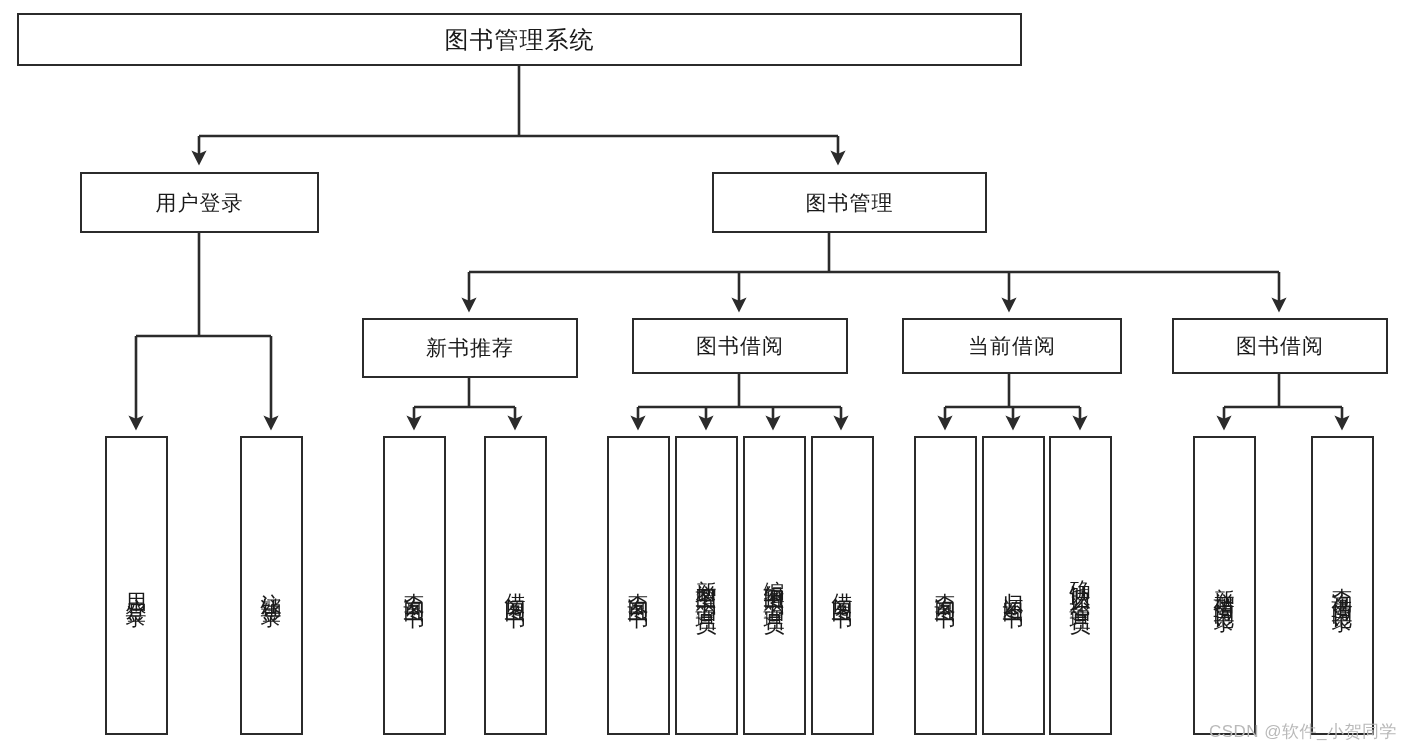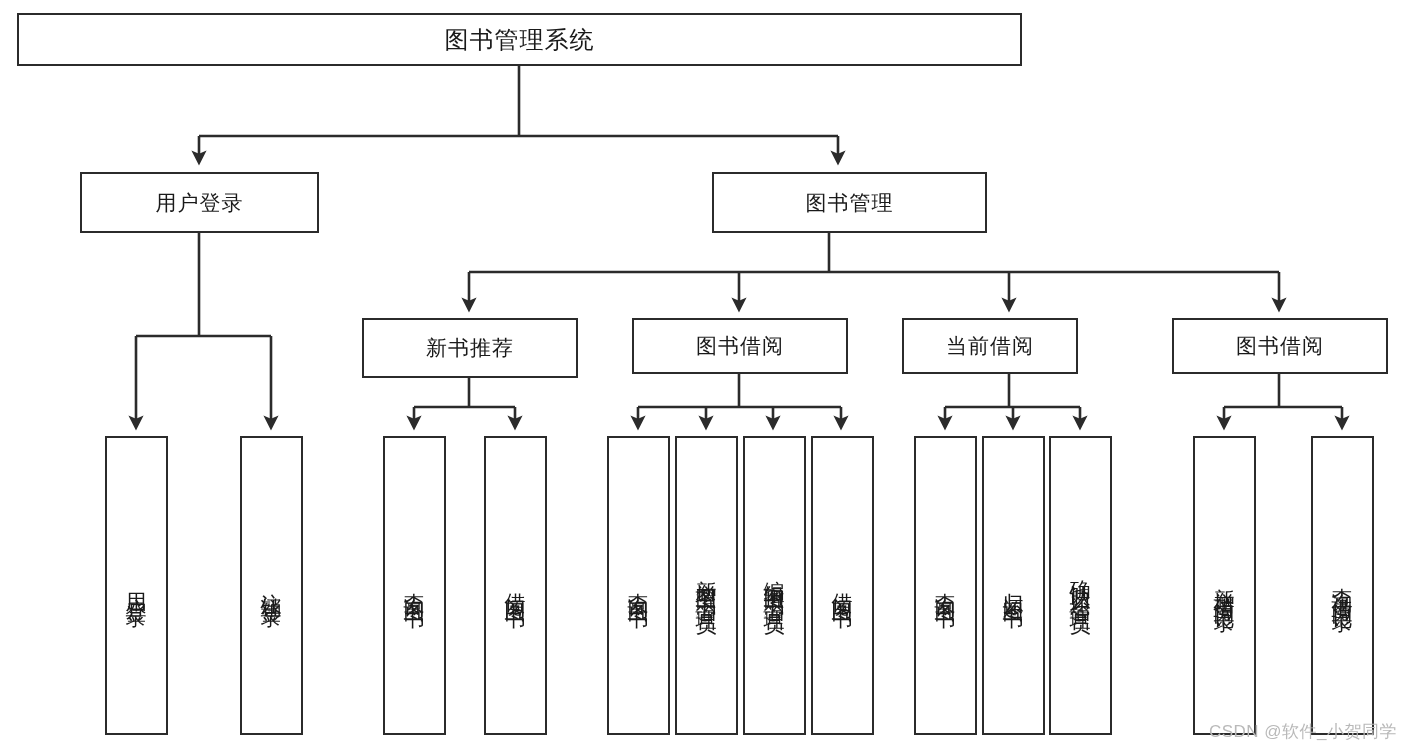--- a/index.html
+++ b/index.html
@@ -131,21 +131,21 @@
   </div>
 
   <div class="node h" style="left:362px; top:318px; width:216px; height:60px;">
     <span class="htext">新书推荐</span>
   </div>
 
   <div class="node h" style="left:632px; top:318px; width:216px; height:56px;">
     <span class="htext">图书借阅</span>
   </div>
 
-  <div class="node h" style="left:902px; top:318px; width:176px; height:56px;">
+  <div class="node h" style="left:902px; top:318px; width:220px; height:56px;">
     <span class="htext">当前借阅</span>
   </div>
 
   <div class="node h" style="left:1172px; top:318px; width:216px; height:56px;">
     <span class="htext">图书借阅</span>
   </div>
 
   <div class="node v" style="left:105px; top:436px; width:63px; height:299px;">
     <span class="vtext">用户登录</span>
   </div>

